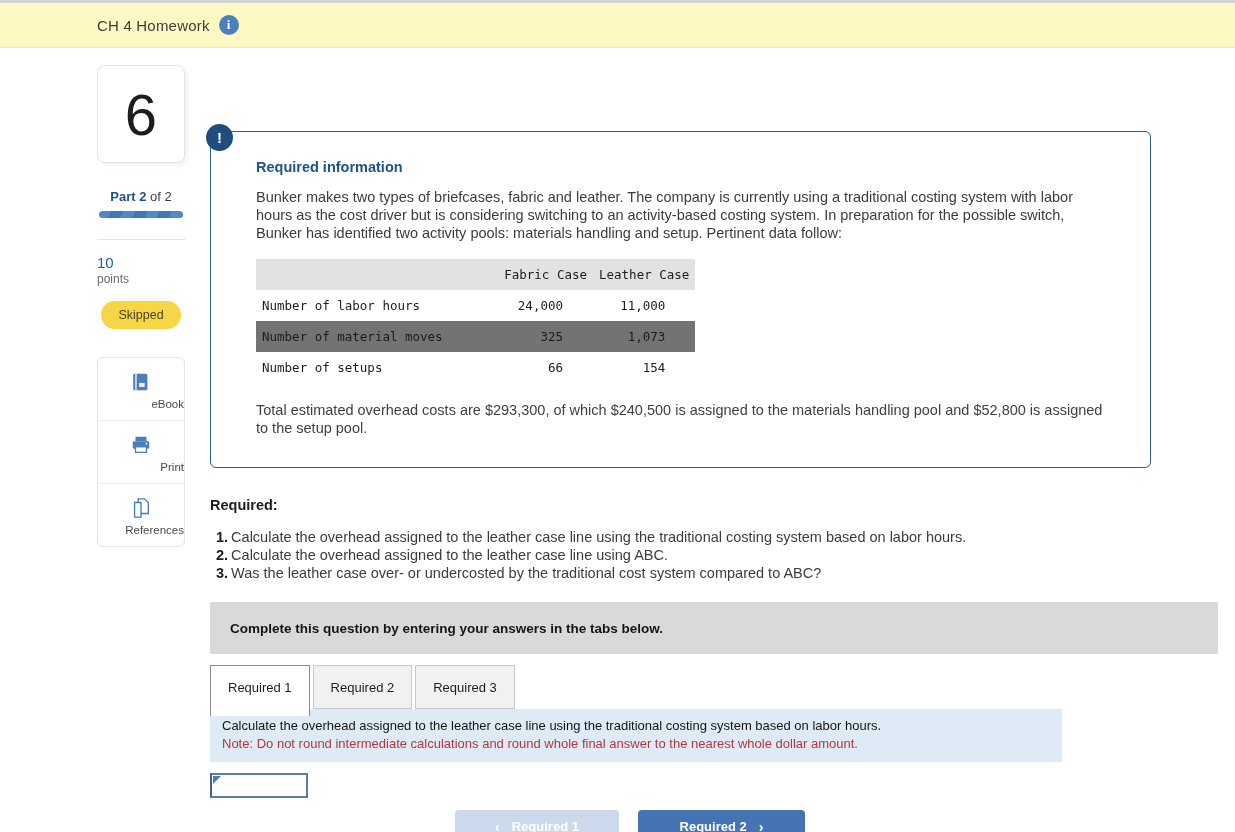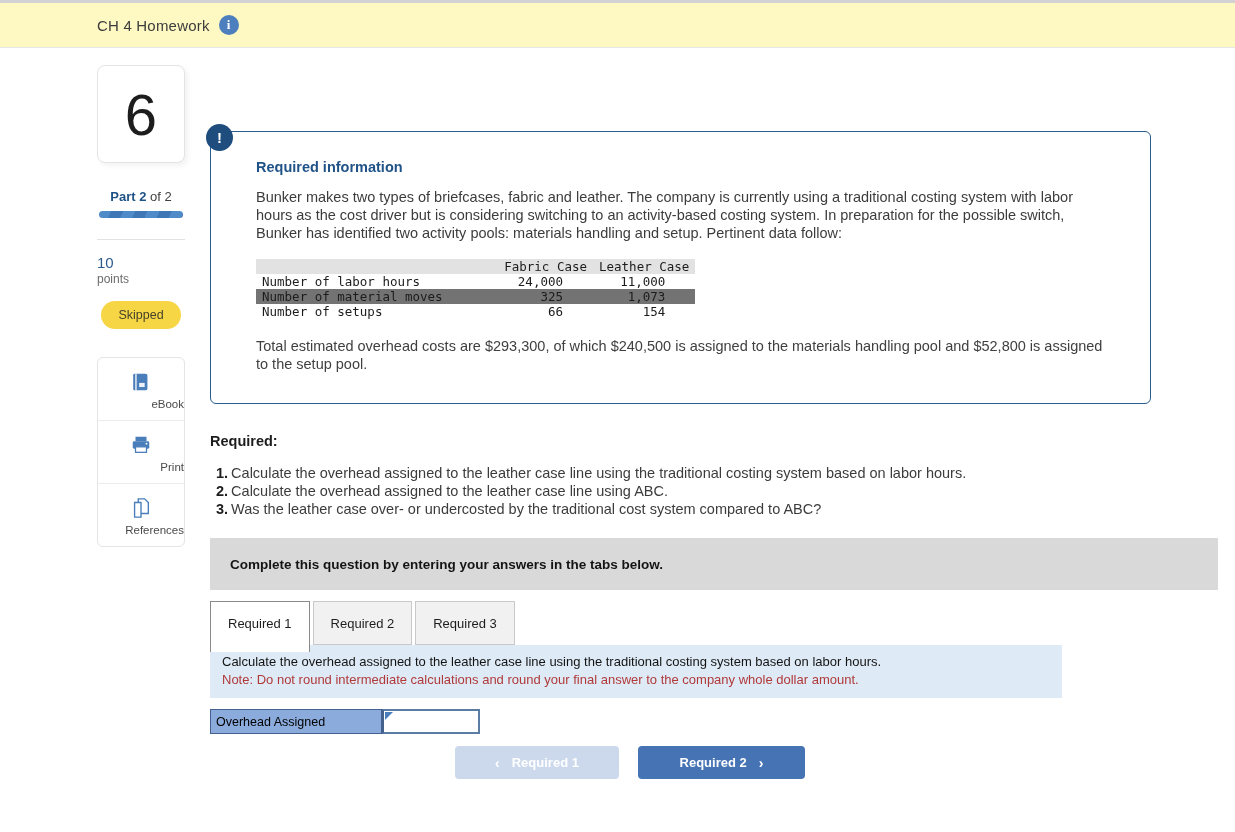--- a/index.html
+++ b/index.html
@@ -32,21 +32,21 @@
 
   
   .main { position:absolute; left:210px; top:131px; width:941px; }
 
   .info-box { position:relative; border:1px solid #2a5d8f; border-radius:6px; padding:27px 42px 30px 45px; background:#fff; }
   .alert-badge { position:absolute; left:-5px; top:-8px; width:27px; height:27px; border-radius:50%; background:#1e4d7e; color:#fff; font-size:15px; font-weight:bold; display:flex; align-items:center; justify-content:center; }
   .info-heading { color:#1f5287; font-weight:bold; font-size:14.5px; margin-bottom:13px; }
   .intro-text { font-size:14.5px; color:#3c3c3c; line-height:18px; }
 
   .data-table { margin-top:17px; border-collapse:collapse; font-family:"DejaVu Sans Mono",monospace; font-size:12.5px; color:#1c1c1c; }
-  .data-table td, .data-table th { padding:0 6px; height:15px; line-height:15px; font-weight:normal; white-space:nowrap; }
+  .data-table td, .data-table th { padding:0 6px; height:31px; line-height:15px; font-weight:normal; white-space:nowrap; }
   .data-table .lbl { width:237px; text-align:left; }
   .data-table .num { width:100px; text-align:right; }
   .data-table .numpad { padding-right:30px; }
   .data-table .hdr-row th { background:#e2e2e2; text-align:right; }
   .data-table .alt td { background:#737373; }
 
   .totals-text { margin-top:18px; font-size:14.5px; color:#404040; line-height:18px; max-width:860px; }
 
   .required-label { margin-top:29px; font-size:14.5px; font-weight:bold; color:#1d1d1d; }
   .req-list { margin-top:15px; }
@@ -186,25 +186,24 @@
   <div class="banner">Complete this question by entering your answers in the tabs below.</div>
 
   <div class="tabs">
     <div class="tab active">Required 1</div>
     <div class="tab">Required 2</div>
     <div class="tab">Required 3</div>
   </div>
 
   <div class="instruction-box">
     <div class="instr-line">Calculate the overhead assigned to the leather case line using the traditional costing system based on labor hours.</div>
-    <div class="instr-note">Note: Do not round intermediate calculations and round your final answer to the company whole dollar amount.</div>
+    <div class="instr-note">Note: Do not round intermediate calculations and round whole final answer to the nearest whole dollar amount.</div>
   </div>
 
   <div class="answer-row">
-    <div class="answer-label-cell">Overhead Assigned</div>
     <div class="answer-input-wrap">
       <span class="cell-marker"></span>
       <input class="answer-input" type="text" value="" style="">
     </div>
   </div>
 
   <div class="nav-row">
     <button class="btn btn-prev" disabled="">
       <span class="chevron">‹</span>
       <span>Required 1</span>

